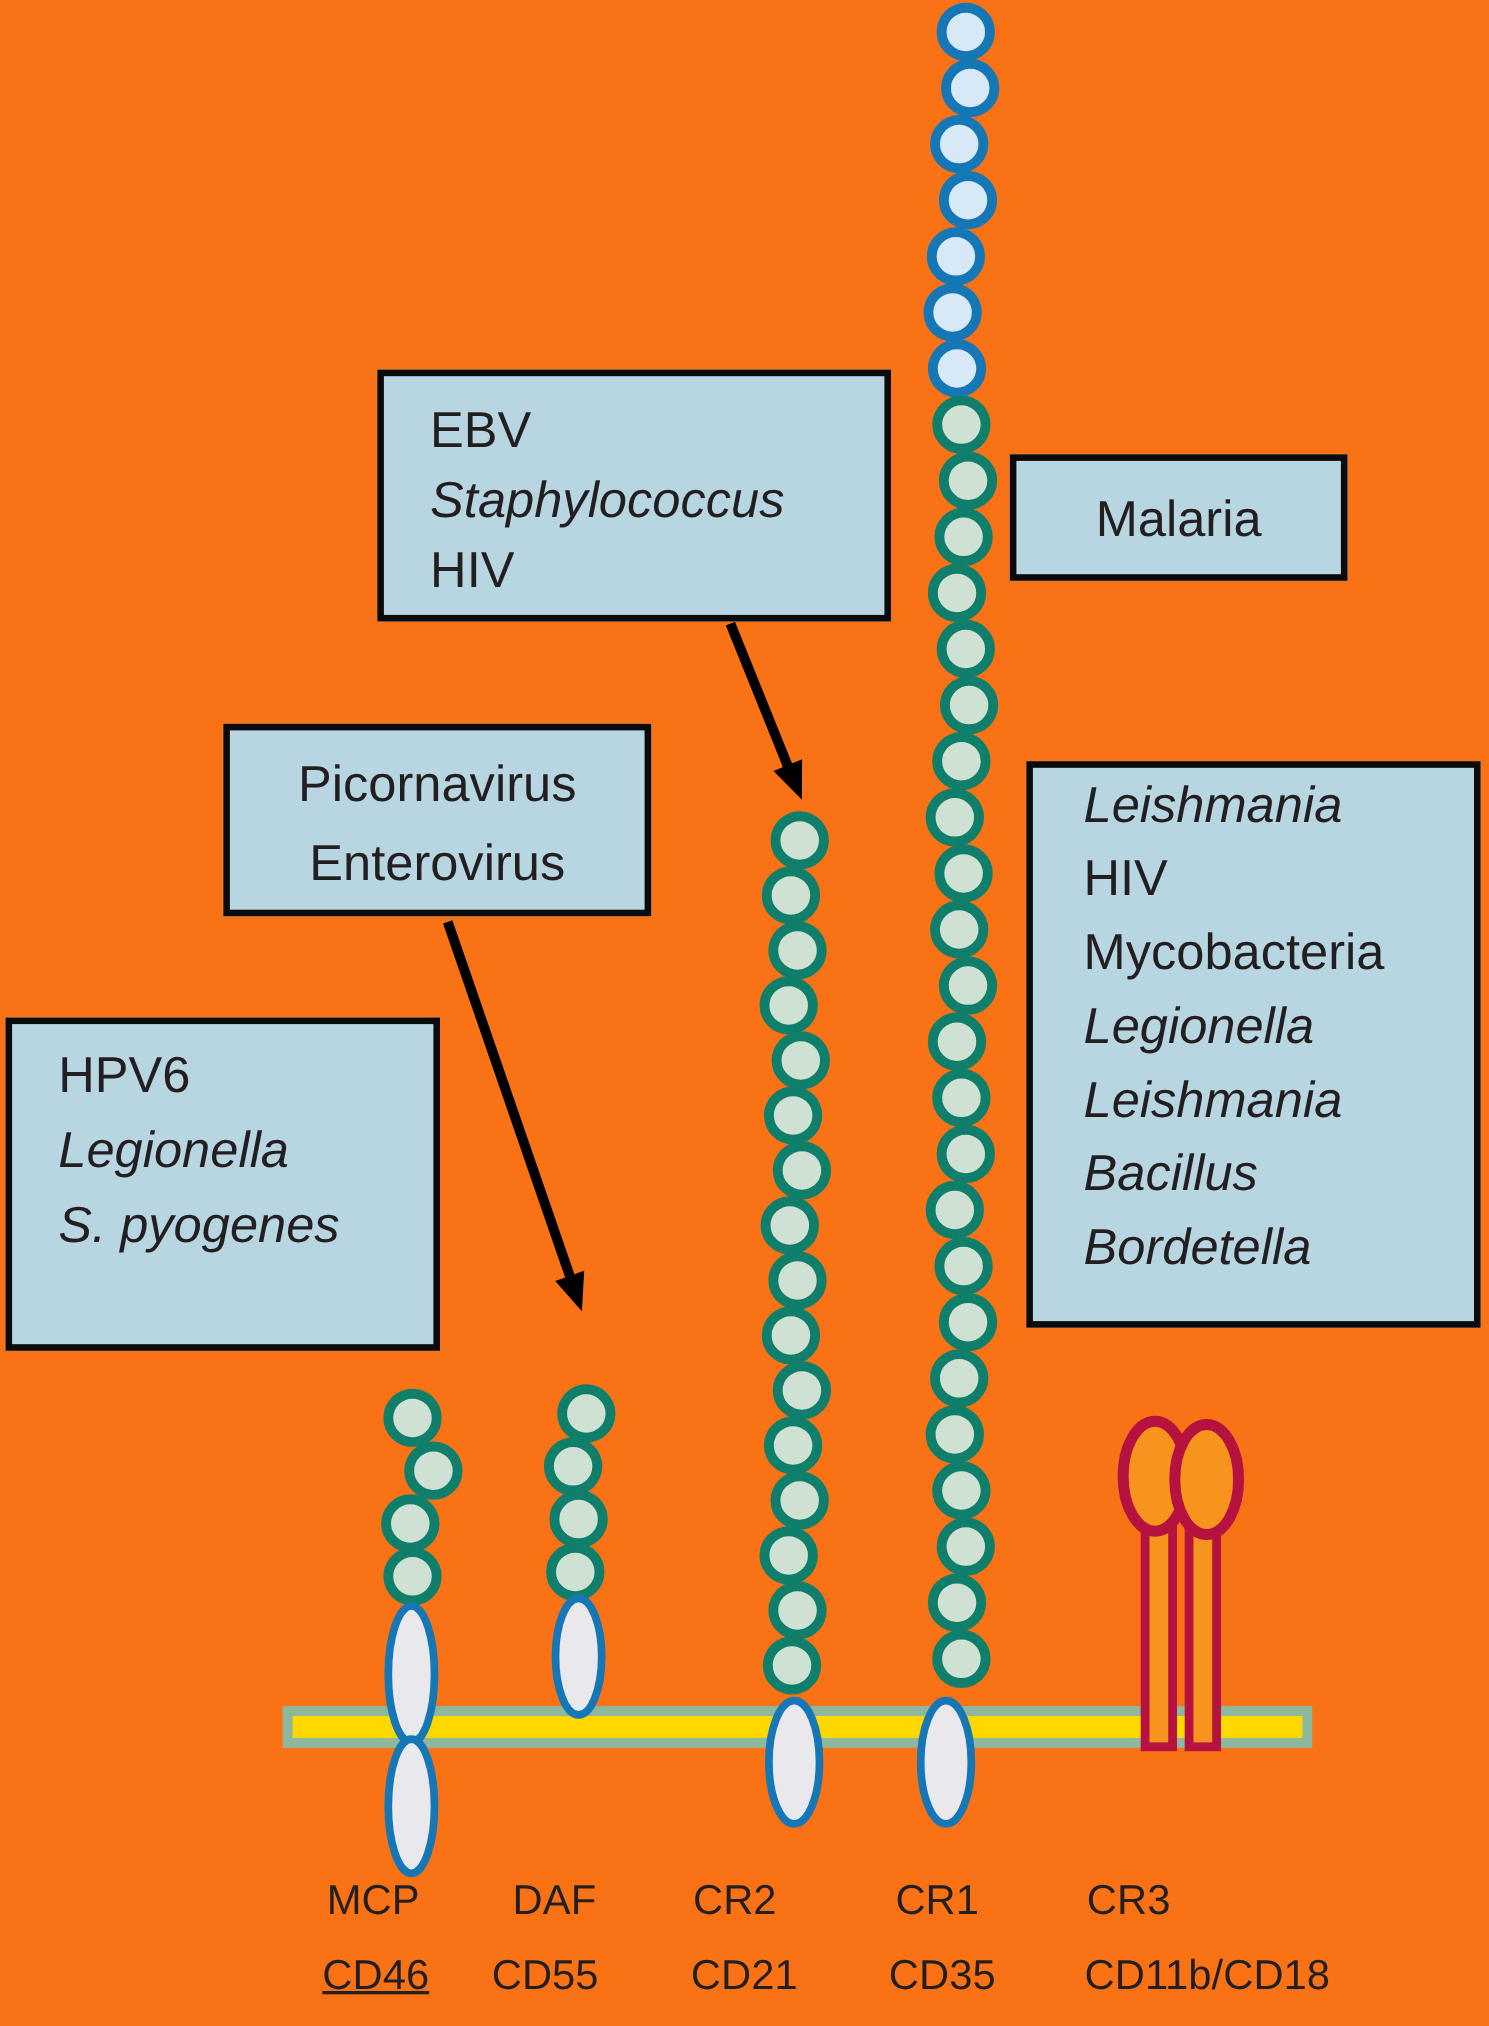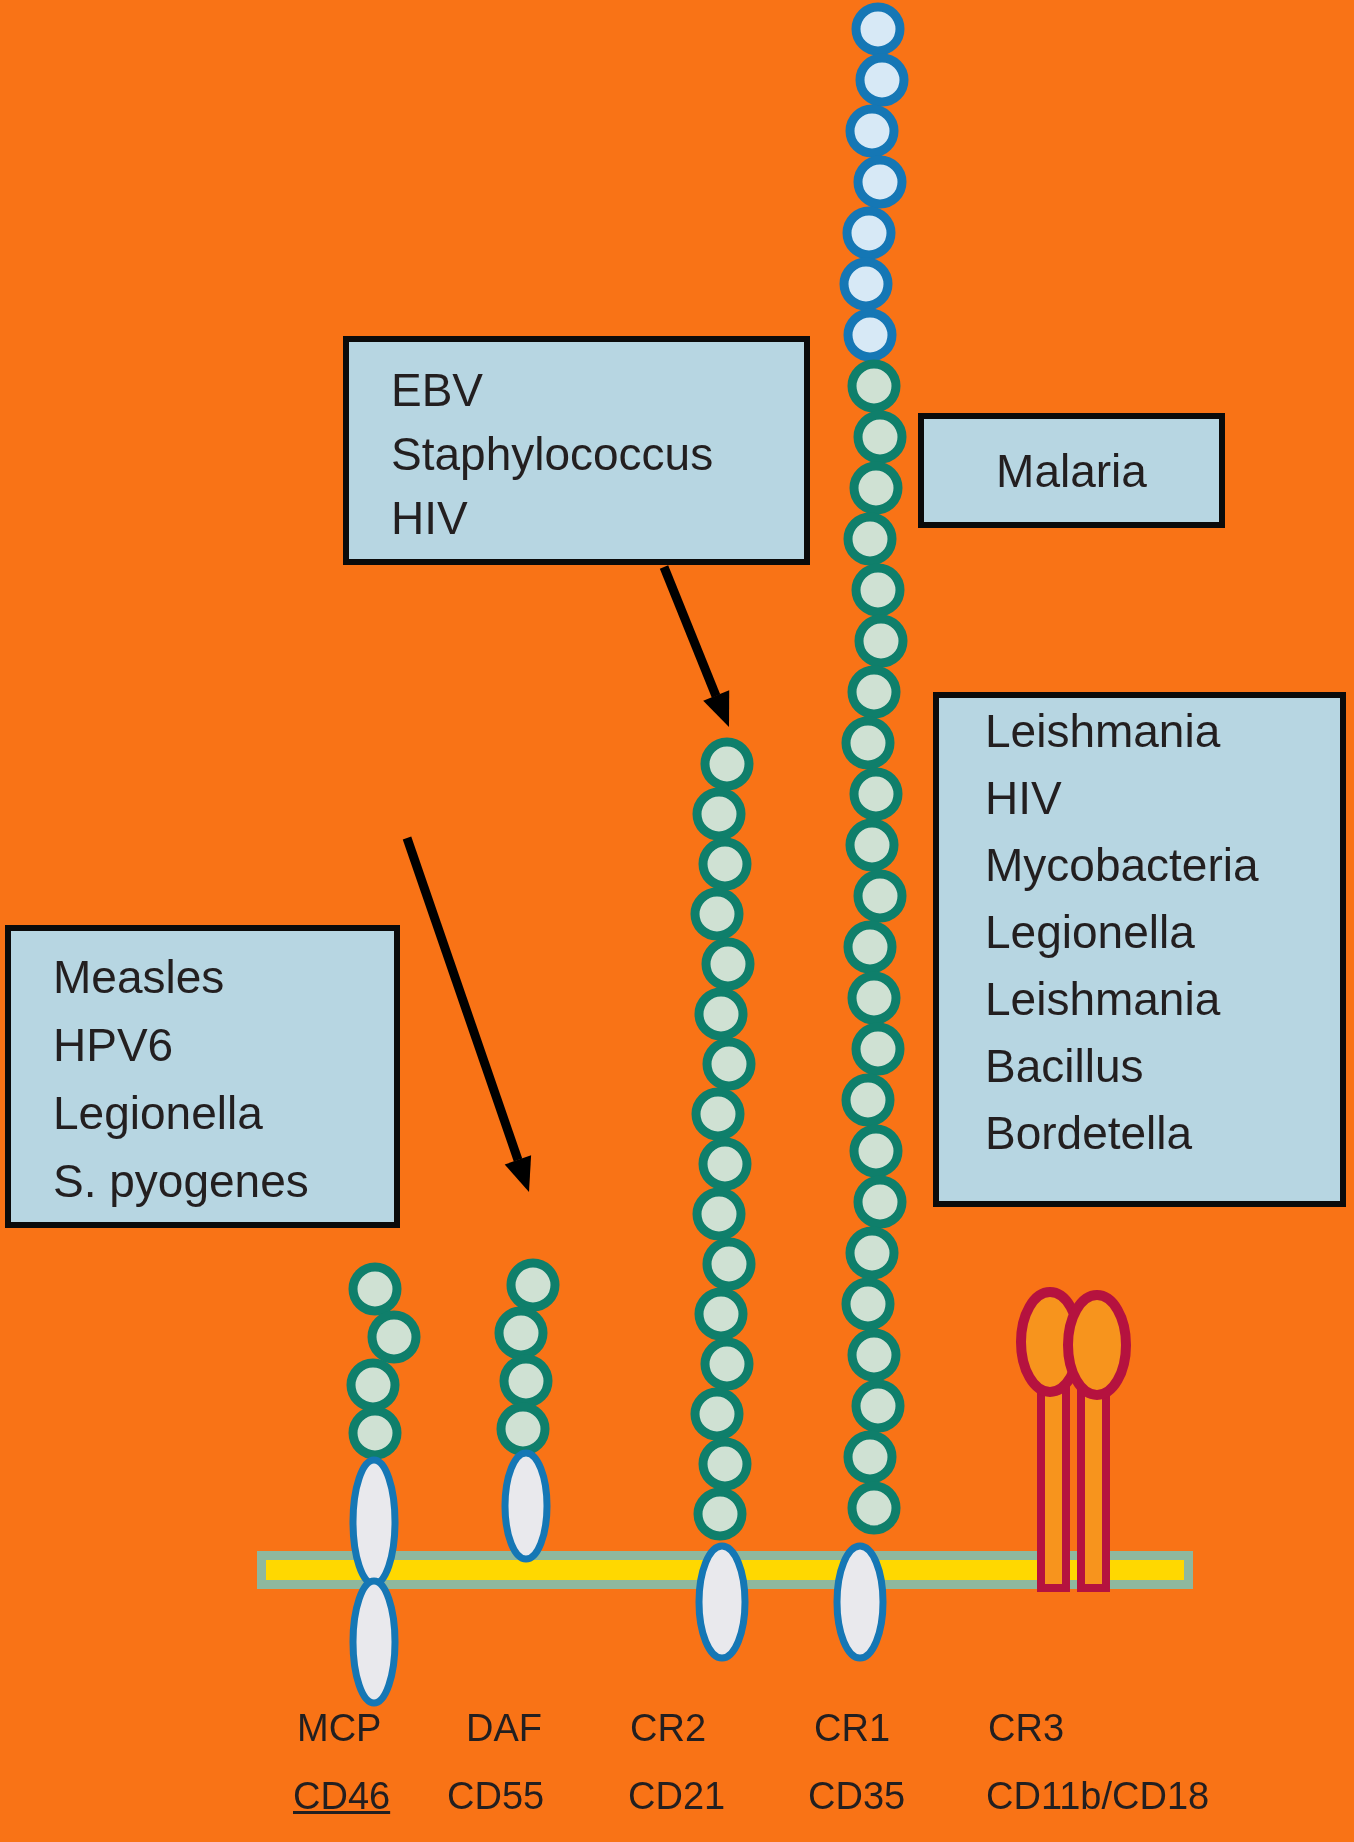--- a/index.html
+++ b/index.html
@@ -7,21 +7,21 @@
     position:relative;width:1354px;height:1842px;background:#f97316;overflow:hidden;
     font-family:"Liberation Sans", sans-serif;color:var(--text,#231f20);
   }
   #fig{position:absolute;left:0;top:0;z-index:1;}
   .box{
     position:absolute;z-index:2;box-sizing:border-box;
     background:var(--box-bg,#b7d6e2);border:6px solid var(--box-border,#0b0b0b);
     font-size:46px;color:var(--text,#231f20);
   }
   .box .line{white-space:nowrap;}
-  .it{}
+  .it{font-style:italic;}
   .ebv{left:343px;top:336px;width:467px;height:229px;padding:16px 0 0 42px;}
   .ebv .line{line-height:64px;}
   .malaria{left:918px;top:413px;width:307px;height:115px;display:flex;align-items:center;justify-content:center;}
   .picorna{left:203px;top:658px;width:389px;height:175px;padding-top:12px;text-align:center;}
   .picorna .line{line-height:72px;}
   .measles{left:5px;top:925px;width:395px;height:303px;padding:12px 0 0 42px;}
   .measles .line{line-height:68px;}
   .leish{left:933px;top:692px;width:413px;height:515px;padding:0 0 0 46px;}
   .leish .line{line-height:67px;}
   .rlabel{
@@ -121,23 +121,26 @@
   <div class="box ebv">
     <div class="line">EBV</div>
     <div class="line it">Staphylococcus</div>
     <div class="line">HIV</div>
   </div>
 
   <div class="box malaria">
     <div class="line">Malaria</div>
   </div>
 
+  <div class="box picorna">
+    <div class="line">Picornavirus</div>
+    <div class="line">Enterovirus</div>
+  </div>
 
   <div class="box measles">
-    <div class="line">Measles</div>
     <div class="line">HPV6</div>
     <div class="line it">Legionella</div>
     <div class="line it">S. pyogenes</div>
   </div>
 
   <div class="box leish">
     <div class="line it">Leishmania</div>
     <div class="line">HIV</div>
     <div class="line">Mycobacteria</div>
     <div class="line it">Legionella</div>

